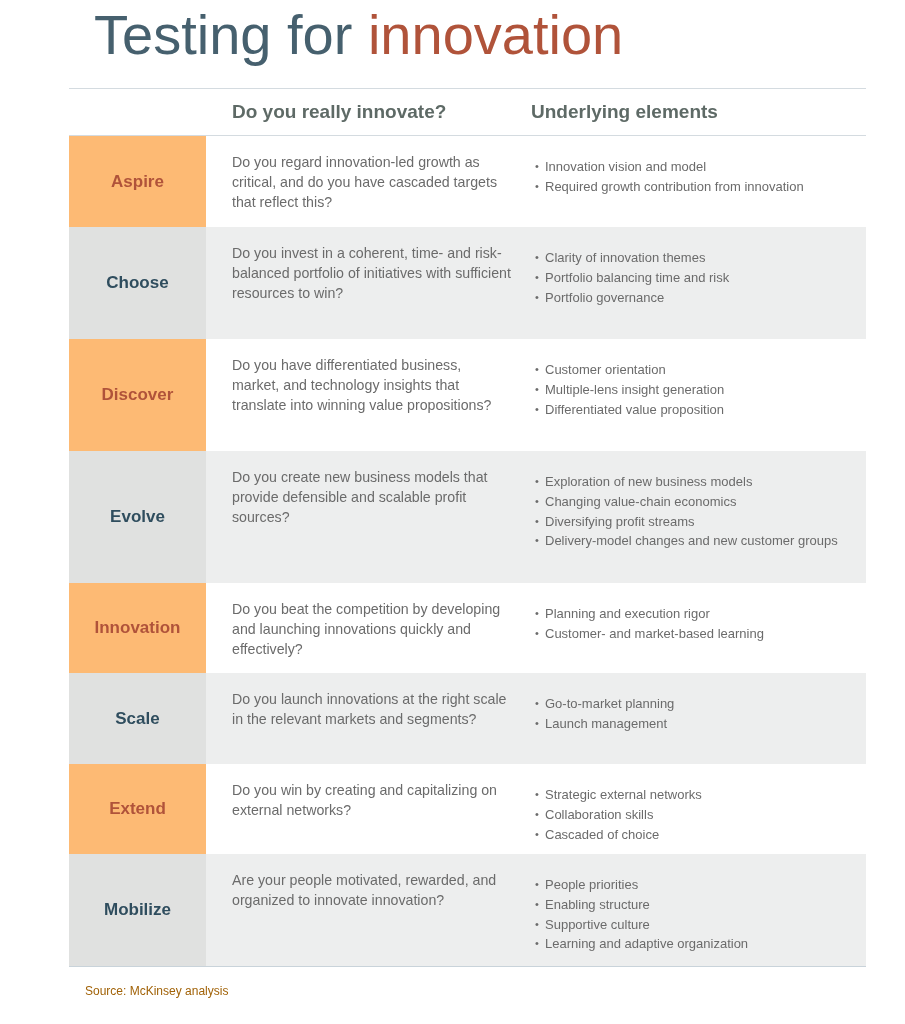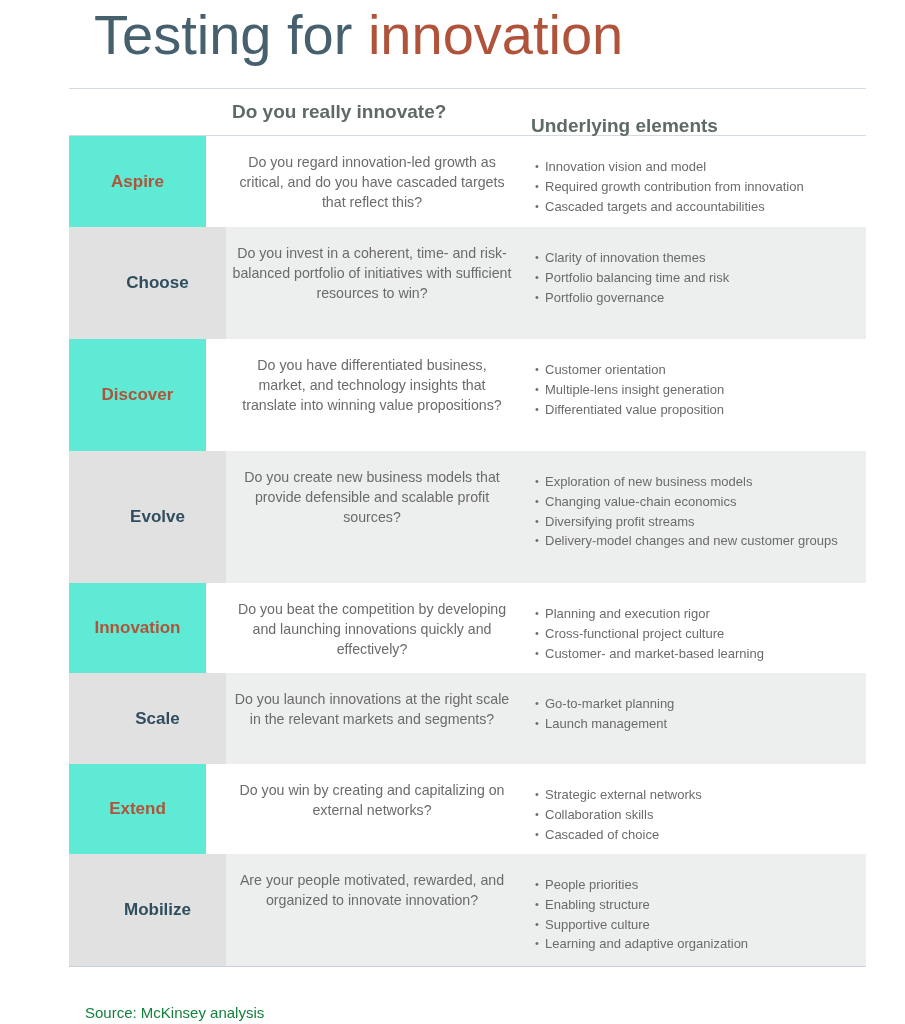--- a/index.html
+++ b/index.html
@@ -6,56 +6,55 @@
   body { width: 905px; height: 1024px; position: relative; overflow: hidden;
          font-family: "Liberation Sans", sans-serif; }
   .title { position: absolute; left: 94px; top: 2px; font-size: 56px; line-height: 66px;
            color: #46606e; letter-spacing: 0px; white-space: nowrap; }
   .title .accent { color: #b0533a; margin-top: 48px; }
   .table { position: absolute; left: 69px; top: 88px; width: 797px; }
   .hline { height: 1px; background: #d4dbe0; }
   .header { position: relative; height: 46px; }
   .header .h { position: absolute; top: 12px; font-size: 19px; font-weight: bold; color: #5e6a66; white-space: nowrap; }
   .header .h1 { left: 163px; }
-  .header .h2 { left: 462px; margin-top: 14px; }
+  .header .h2 { left: 462px; }
   .row { position: relative; display: flex; }
   .row .label { width: 137px; flex: 0 0 137px; display: flex; align-items: center; justify-content: center;
                 font-size: 17px; font-weight: bold; }
   .row.odd { background: #ffffff; }
-  .row.odd .label { background: #5eead4; color: #b0533a; }
+  .row.odd .label { background: #fdba74; color: #b0533a; }
   .row.even { background: #edeeee; }
-  .row.even .label { background: #e0e1e0; color: #2f4d5e; padding-left: 20px; }
-  .row .q { position: absolute; left: 163px; top: 17px; width: 280px; font-size: 14.2px; line-height: 19.8px; color: #6b6b6b; text-align: center; }
+  .row.even .label { background: #e0e1e0; color: #2f4d5e; }
+  .row .q { position: absolute; left: 163px; top: 17px; width: 280px; font-size: 14.2px; line-height: 19.8px; color: #6b6b6b; }
   .row .els { position: absolute; left: 462px; top: 17px; width: 330px; margin: 4px; padding: 0; list-style: none;
               font-size: 13px; line-height: 19.8px; color: #6b6b6b; }
   .row .els li { position: relative; padding-left: 10px; }
   .row .els li::before { content: "\2022"; position: absolute; left: 0; top: 0; font-size: 11px; }
   .bottomline { height: 1px; background: #c9d3da; }
-  .source { position: absolute; left: 85px; top: 984px; font-size: 15px; color: #15803d; margin-top: 20px; }
+  .source { position: absolute; left: 85px; top: 984px; font-size: 12px; color: #a16207; }
 </style>
 </head>
 <body>
 
 <div class="title"><span>Testing for </span><span class="accent">innovation</span></div>
 
 <div class="table">
   <div class="hline"></div>
   <div class="header">
     <div class="h h1">Do you really innovate?</div>
     <div class="h h2">Underlying elements</div>
   </div>
   <div class="hline"></div>
   <div id="rows">
       <div class="row odd" style="height: 91px;">
         <div class="label">Aspire</div>
         <div class="q">Do you regard innovation-led growth as critical, and do you have cascaded targets that reflect this?</div>
         <ul class="els">
           <li>Innovation vision and model</li>
           <li>Required growth contribution from innovation</li>
-          <li>Cascaded targets and accountabilities</li>
         </ul>
       </div>
       <div class="row even" style="height: 112px;">
         <div class="label">Choose</div>
         <div class="q">Do you invest in a coherent, time- and risk-balanced portfolio of initiatives with sufficient resources to win?</div>
         <ul class="els">
           <li>Clarity of innovation themes</li>
           <li>Portfolio balancing time and risk</li>
           <li>Portfolio governance</li>
         </ul>
@@ -77,21 +76,20 @@
           <li>Changing value-chain economics</li>
           <li>Diversifying profit streams</li>
           <li>Delivery-model changes and new customer groups</li>
         </ul>
       </div>
       <div class="row odd" style="height: 90px;">
         <div class="label">Innovation</div>
         <div class="q">Do you beat the competition by developing and launching innovations quickly and effectively?</div>
         <ul class="els">
           <li>Planning and execution rigor</li>
-          <li>Cross-functional project culture</li>
           <li>Customer- and market-based learning</li>
         </ul>
       </div>
       <div class="row even" style="height: 91px;">
         <div class="label">Scale</div>
         <div class="q">Do you launch innovations at the right scale in the relevant markets and segments?</div>
         <ul class="els">
           <li>Go-to-market planning</li>
           <li>Launch management</li>
         </ul>

